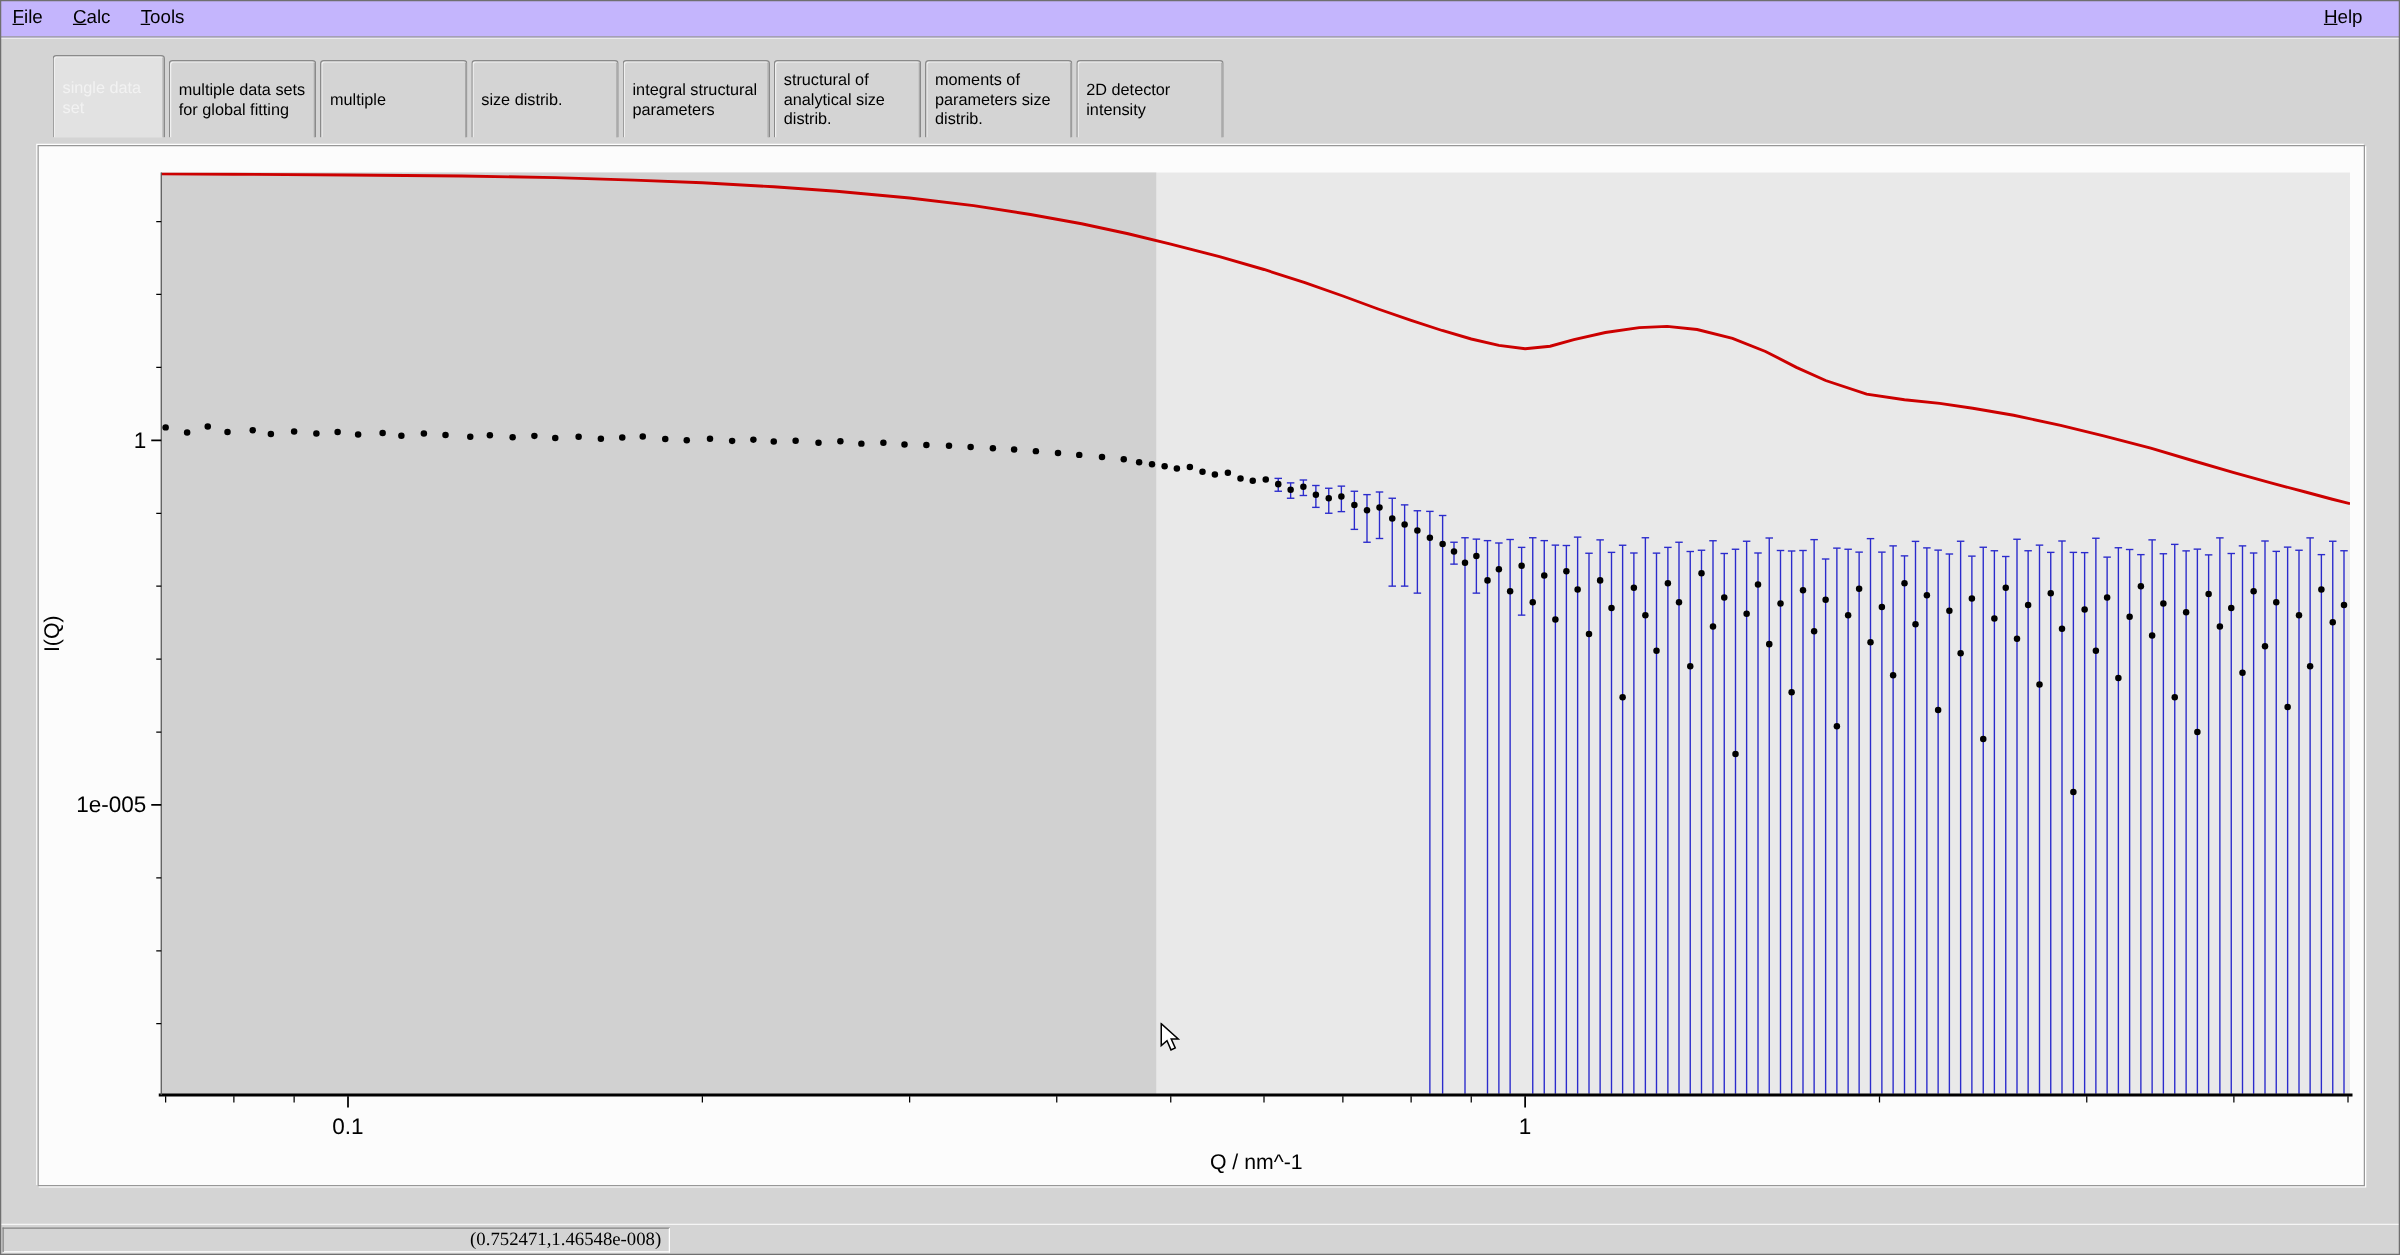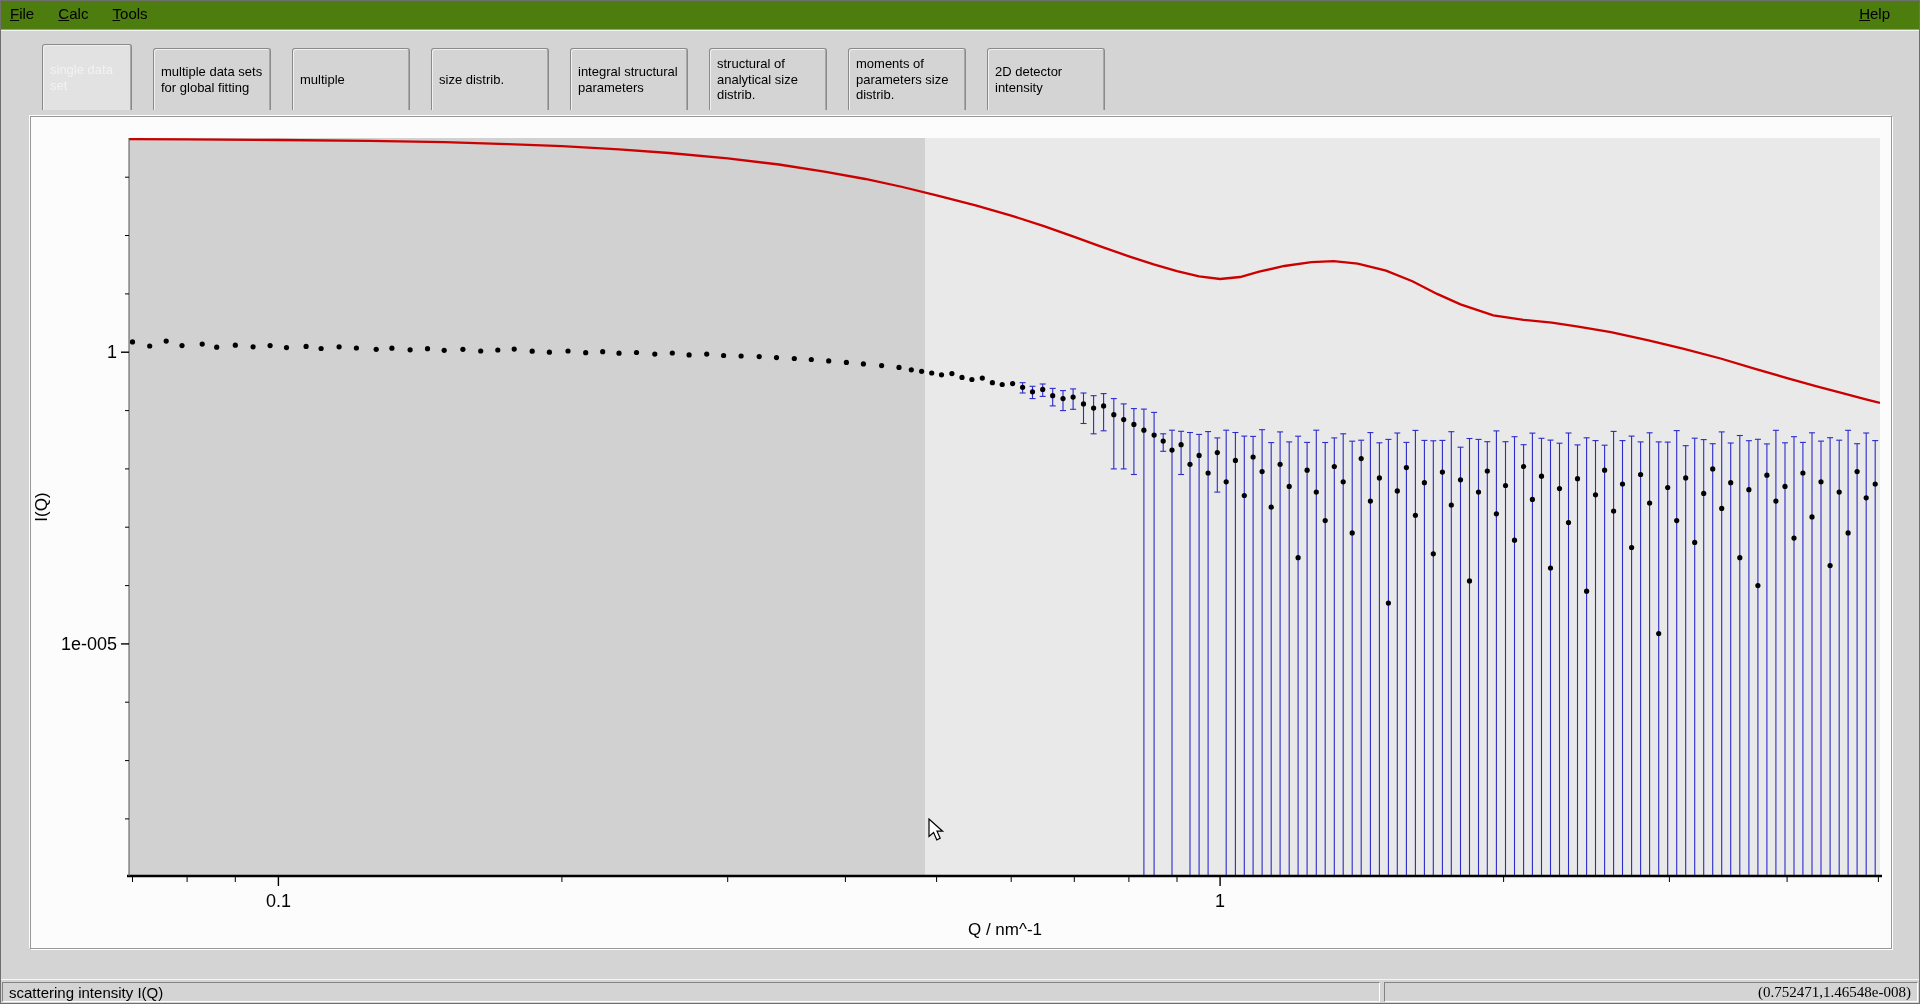--- a/index.html
+++ b/index.html
@@ -1,28 +1,28 @@
 <!DOCTYPE html>
 <html><head>
 <meta charset="utf-8">
 <style>
   * { margin:0; padding:0; box-sizing:border-box; }
   html,body { width:1920px; height:1004px; overflow:hidden; background:#d4d4d4;
               font-family:"Liberation Sans", sans-serif; color:#000; }
   .frame { position:absolute; inset:0; border:1px solid #6f6f6f; pointer-events:none; z-index:50; }
 
   
-  .menubar { position:absolute; top:0; left:0; width:100%; height:30px; background:#4d7c0f;
+  .menubar { position:absolute; top:0; left:0; width:100%; height:30px; background:#c4b5fd;
              border-bottom:1px solid #9a9a9a; box-shadow:0 1px 0 #f2f2f2; font-size:15px; }
   .menu-item { display:inline-block; padding:5px 10px; cursor:default; }
   .menu-item::first-letter { text-decoration:underline; }
   .menu-item.help { position:absolute; right:20px; top:0; }
 
   
-  .tabstrip { position:absolute; top:44px; left:42px; display:flex; gap:21px; align-items:flex-end; height:66px; }
+  .tabstrip { position:absolute; top:44px; left:42px; display:flex; gap:3px; align-items:flex-end; height:66px; }
   .tab { width:118px; height:62px; background:#d4d4d4; border:1px solid #8a8a8a; border-bottom:none;
          border-radius:3px 3px 0 0; box-shadow:inset 1px 1px 0 #f0f0f0, inset -1px 0 0 #a8a8a8;
          font-size:13px; line-height:1.22; padding:4px 7px; display:flex; align-items:center; cursor:default; }
   .tab.active { width:90px; height:66px; background:#e2e2e2; color:#f2f2f2; }
 
   
   .panel { position:absolute; left:30px; top:116px; width:1862px; height:833px; background:#fcfcfc;
            border:1px solid #979797; box-shadow:1px 1px 0 #ffffff, -1px -1px 0 #ffffff; }
   .panel svg { display:block; }
   svg text { font-family:"Liberation Sans", sans-serif; fill:#000; }
@@ -483,15 +483,14 @@
     </svg>
 </div>
 
 <div class="cursor">
   <svg width="22" height="26">
     <polygon points="1,1 1,18.5 5.6,14.6 8.8,21.9 12.2,20.3 9.0,13.2 14.6,13.2" fill="#ffffff" stroke="#000000" stroke-width="1.2"></polygon>
   </svg>
 </div>
 
 <div class="statusbar">
-  <div class="status-field left">scattering intensity I(Q)</div>
   <div class="status-field right">(0.752471,1.46548e-008)</div>
 </div>
 
 </body></html>

